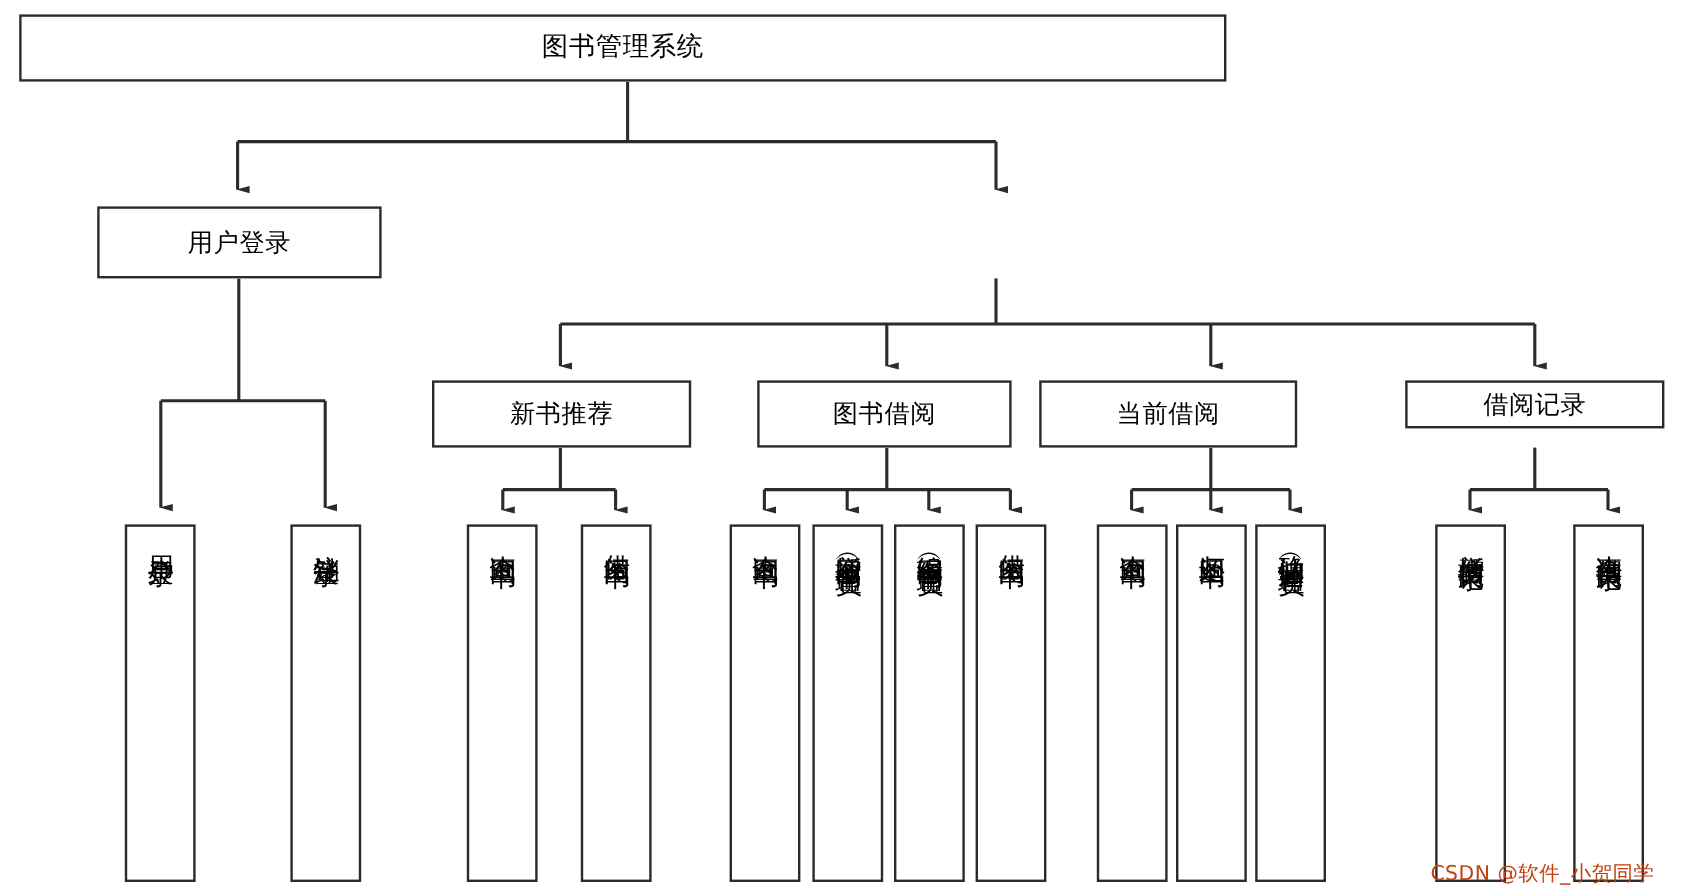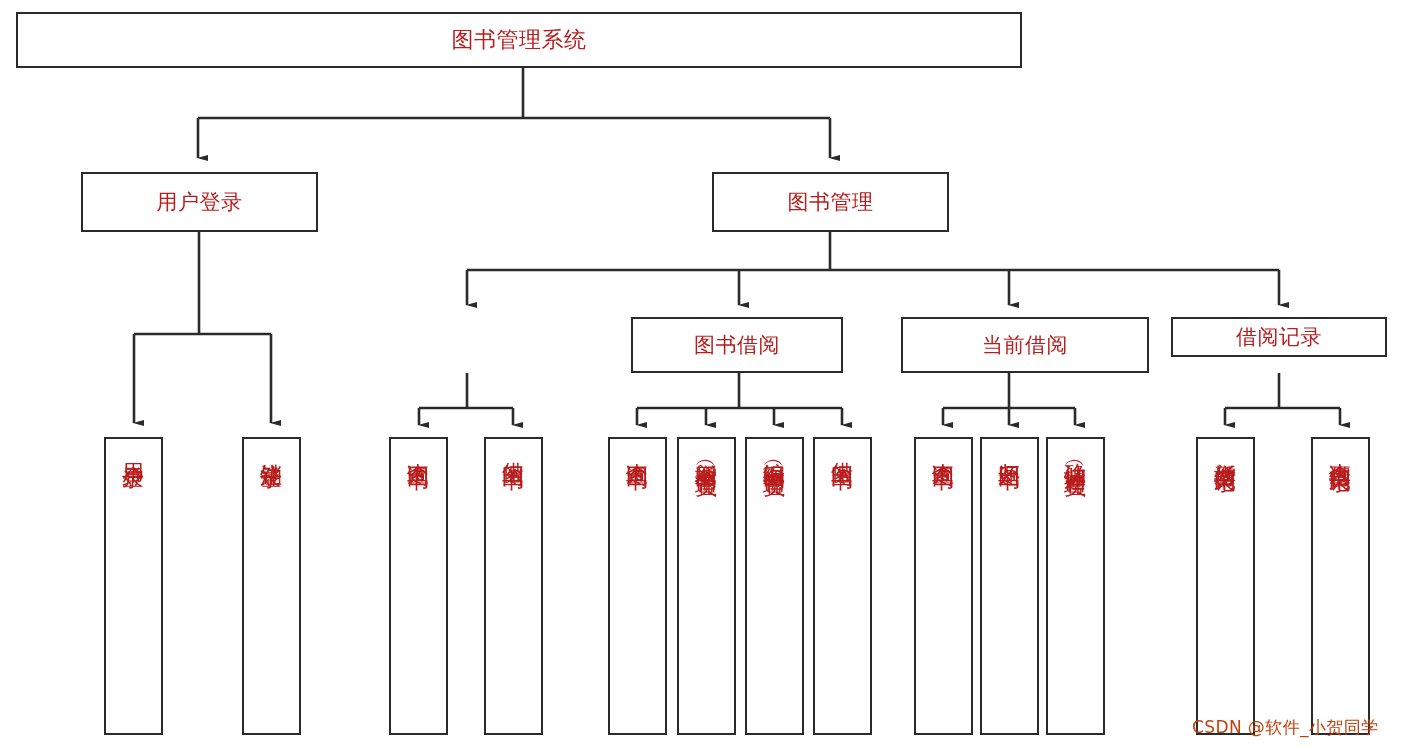--- a/index.html
+++ b/index.html
@@ -25,21 +25,21 @@
     height: 747px;
   }
   .node {
     position: absolute;
     box-sizing: border-box;
     border: 2px solid #2b2b2b;
     background: #ffffff;
     display: flex;
     align-items: center;
     justify-content: center;
-    color: #b91c1c;
+    color: #000000;
   }
   .node .lbl {
     display: block;
     text-align: center;
     line-height: 1.18;
   }
   .node-h .lbl {
     font-size: 21px;
     letter-spacing: 0.5px;
   }
@@ -125,30 +125,30 @@
   </svg>
 
   <div class="node node-root" style="left:16px; top:12px; width:1006px; height:56px;">
     <span class="lbl">图书管理系统</span>
   </div>
 
   <div class="node node-h" style="left:81px; top:172px; width:237px; height:60px;">
     <span class="lbl">用户登录</span>
   </div>
 
-  <div class="node node-h" style="left:712px; top:172px; width:237px; height:60px;">
-    <span class="lbl">图书管理</span>
-  </div>
-
+
+  <div class="node node-h" style="left:360px; top:317px; width:216px; height:56px;">
+    <span class="lbl">新书推荐</span>
+  </div>
 
   <div class="node node-h" style="left:631px; top:317px; width:212px; height:56px;">
     <span class="lbl">图书借阅</span>
   </div>
 
-  <div class="node node-h" style="left:901px; top:317px; width:248px; height:56px;">
+  <div class="node node-h" style="left:866px; top:317px; width:215px; height:56px;">
     <span class="lbl">当前借阅</span>
   </div>
 
   <div class="node node-h" style="left:1171px; top:317px; width:216px; height:40px;">
     <span class="lbl">借阅记录</span>
   </div>
 
   <div class="node node-v" style="left:104px; top:437px; width:59px; height:298px;">
     <span class="lbl">用户登录</span>
   </div>

